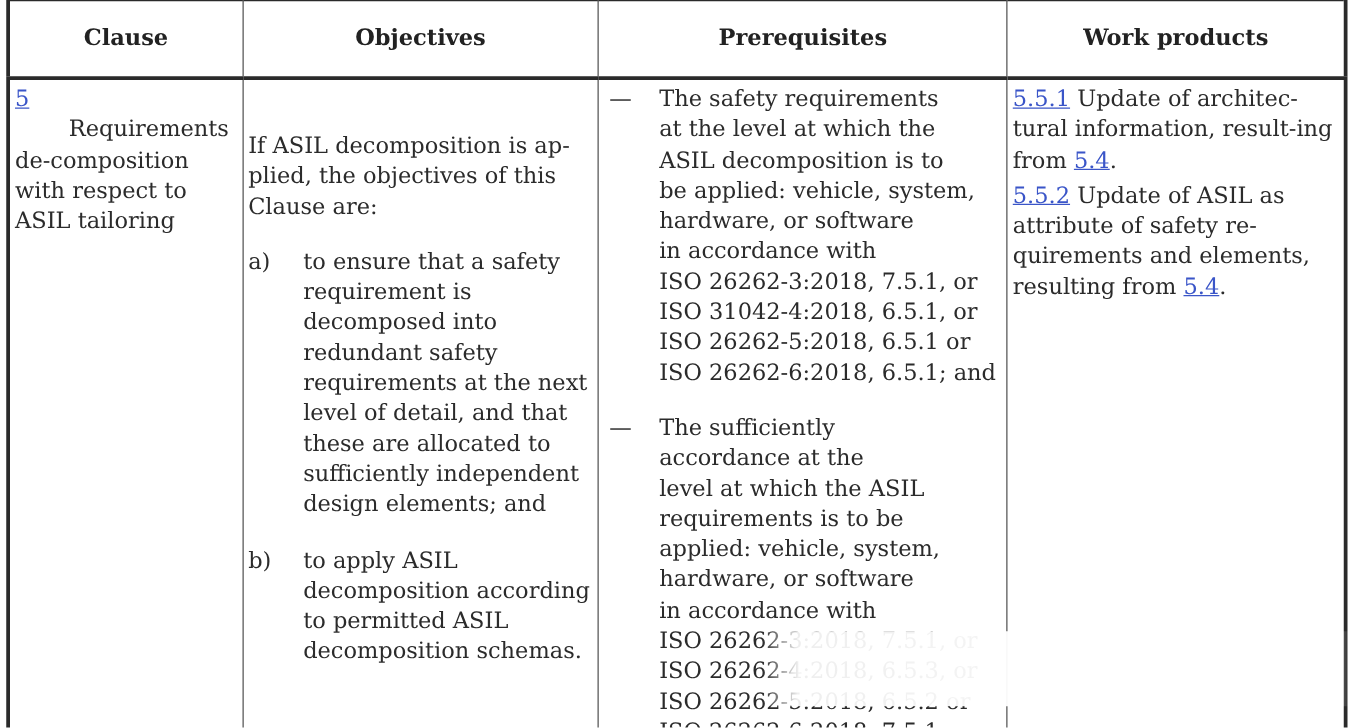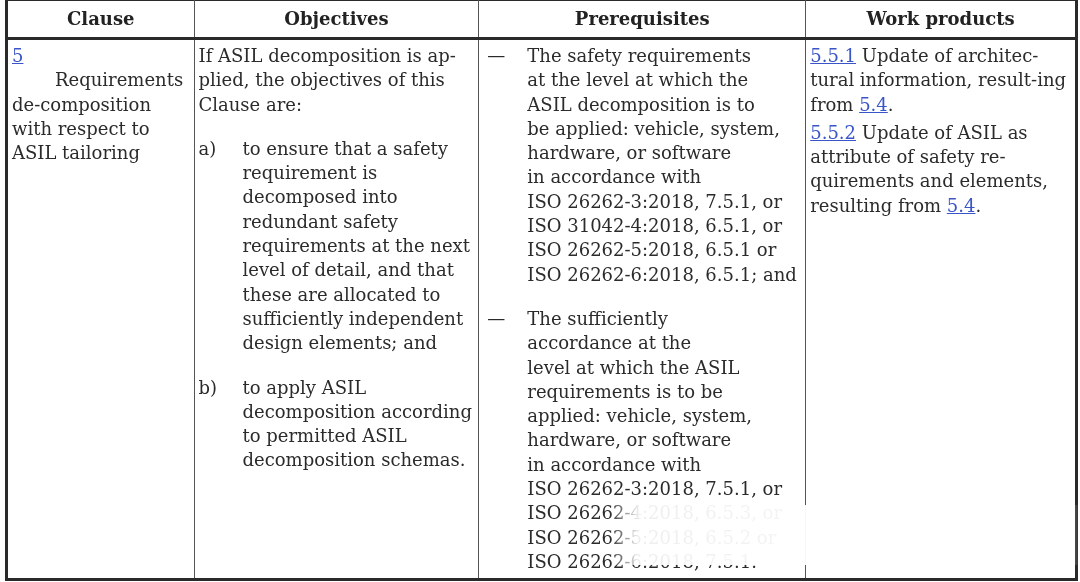--- a/index.html
+++ b/index.html
@@ -8,21 +8,21 @@
       position: absolute; left: 5px; top: 0px; width: 1073px;
       border-collapse: collapse; table-layout: fixed;
       font-family: "DejaVu Serif", "Liberation Serif", serif;
       color: #2b2b2b;
       border-left: 3px solid #2a2a2a;
       border-right: 3px solid #2a2a2a;
       border-bottom: 3px solid #2a2a2a;
     }
     .doc-table th {
       font-weight: bold; font-size: 18px; line-height: 28px;
-      height: 28px; padding: 4px; text-align: center;
+      height: 28px; padding: 16px; text-align: center;
       border-bottom: 3px solid #2a2a2a;
       border-left: 1px solid #555; border-right: 1px solid #555;
       border-top: 1px solid #2a2a2a;
       color: #222;
     }
     .doc-table td {
       vertical-align: top; font-size: 18px; line-height: 24.3px;
       border-left: 1px solid #555; border-right: 1px solid #555;
       padding: 4px 4px 0 4px;
       height: 534px;
@@ -65,21 +65,21 @@
       <th>Work products</th>
     </tr>
   </thead>
   <tbody>
     <tr>
       <td>
         <a class="lnk">5</a><br>
         <span style="hyphens:manual;margin-left:43px;">Requirements de-composition with respect to ASIL tailoring</span>
       </td>
       <td>
-        <p class="para" style="margin-bottom:20px;">If ASIL decomposition is ap-plied, the objectives of this Clause are:</p>
+        <p class="para" style="margin-bottom:20px;margin-top:37px;">If ASIL decomposition is ap-plied, the objectives of this Clause are:</p>
         <div class="list-item">
           <span class="marker">a)</span>
           <span class="item-text">to ensure that a safety requirement is decomposed into redundant safety requirements at the next level of detail, and that these are allocated to sufficiently independent design elements; and</span>
         </div>
         <div class="list-item">
           <span class="marker">b)</span>
           <span class="item-text">to apply ASIL decomposition according to permitted ASIL decomposition schemas.</span>
         </div>
       </td>
       <td>

